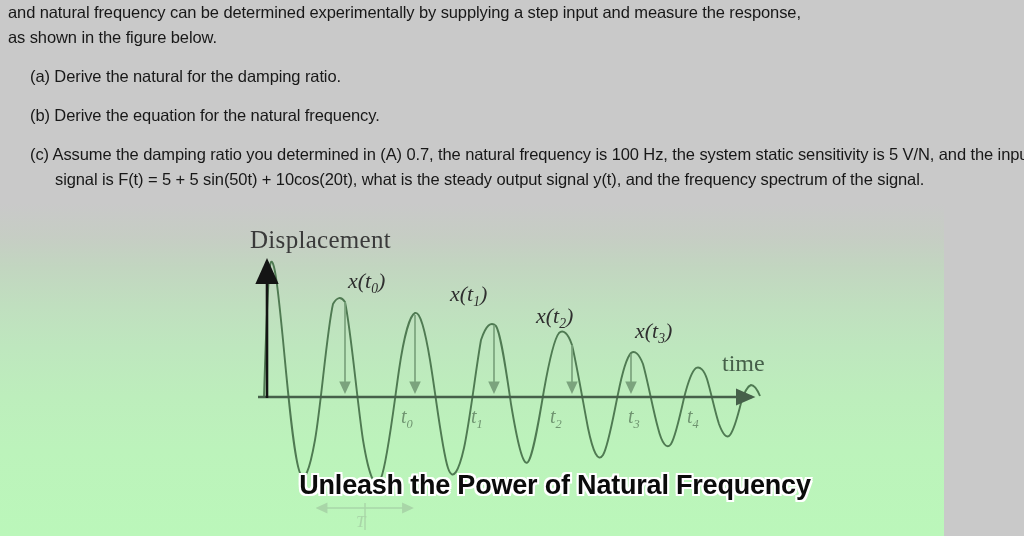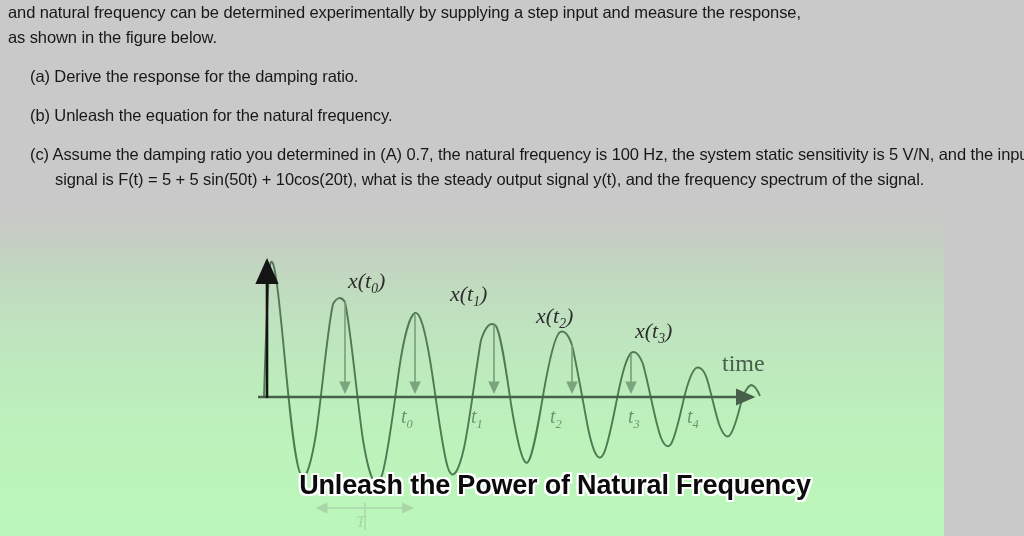--- a/index.html
+++ b/index.html
@@ -103,28 +103,28 @@
 <div id="page">
 
   <div class="prob">
     <div class="p-line lead">and natural frequency can be determined experimentally by supplying a step input and measure the response,</div>
     <div class="p-line lead">as shown in the figure below.</div>
 
     <div style="height:14px"></div>
 
     <div class="p-line item">
       <span>(a)</span>
-      <span>Derive the response for the damping ratio.</span>
+      <span>Derive the natural for the damping ratio.</span>
     </div>
 
     <div style="height:14px"></div>
 
     <div class="p-line item">
       <span>(b)</span>
-      <span>Unleash the equation for the natural frequency.</span>
+      <span>Derive the equation for the natural frequency.</span>
     </div>
 
     <div style="height:14px"></div>
 
     <div class="p-line item">
       <span>(c)</span>
       <span>Assume the damping ratio you determined in (A) 0.7, the natural frequency is 100 Hz, the system static sensitivity is 5 V/N, and the input signal is F(t) = 5 + 5 sin(50t) + 10cos(20t), what is the steady output signal y(t), and the frequency spectrum of the signal.</span>
     </div>
   </div>
 
@@ -199,20 +199,21 @@
         <line x1="572" y1="345" x2="572" y2="392" stroke="#7ba37d" stroke-width="1.7" marker-end="url(#ar-drop)"></line>
         <line x1="631" y1="354" x2="631" y2="392" stroke="#7ba37d" stroke-width="1.7" marker-end="url(#ar-drop)"></line>
       </g>
 
       <g>
         <line x1="318" y1="508" x2="412" y2="508" stroke="#a9d6a8" stroke-width="1.6" marker-start="url(#ar-perL)" marker-end="url(#ar-perR)"></line>
         <line x1="365" y1="503" x2="365" y2="530" stroke="#a9d6a8" stroke-width="1.4"></line>
       </g>
     </svg>
 
+    <div class="disp-label">Displacement</div>
 
     <div class="time-label">time</div>
 
     <div class="pk-label" style="left:348px;top:268px;">
       <span>x(t</span><sub>0</sub><span>)</span>
     </div>
     <div class="pk-label" style="left:450px;top:281px;">
       <span>x(t</span><sub>1</sub><span>)</span>
     </div>
     <div class="pk-label" style="left:536px;top:303px;">

